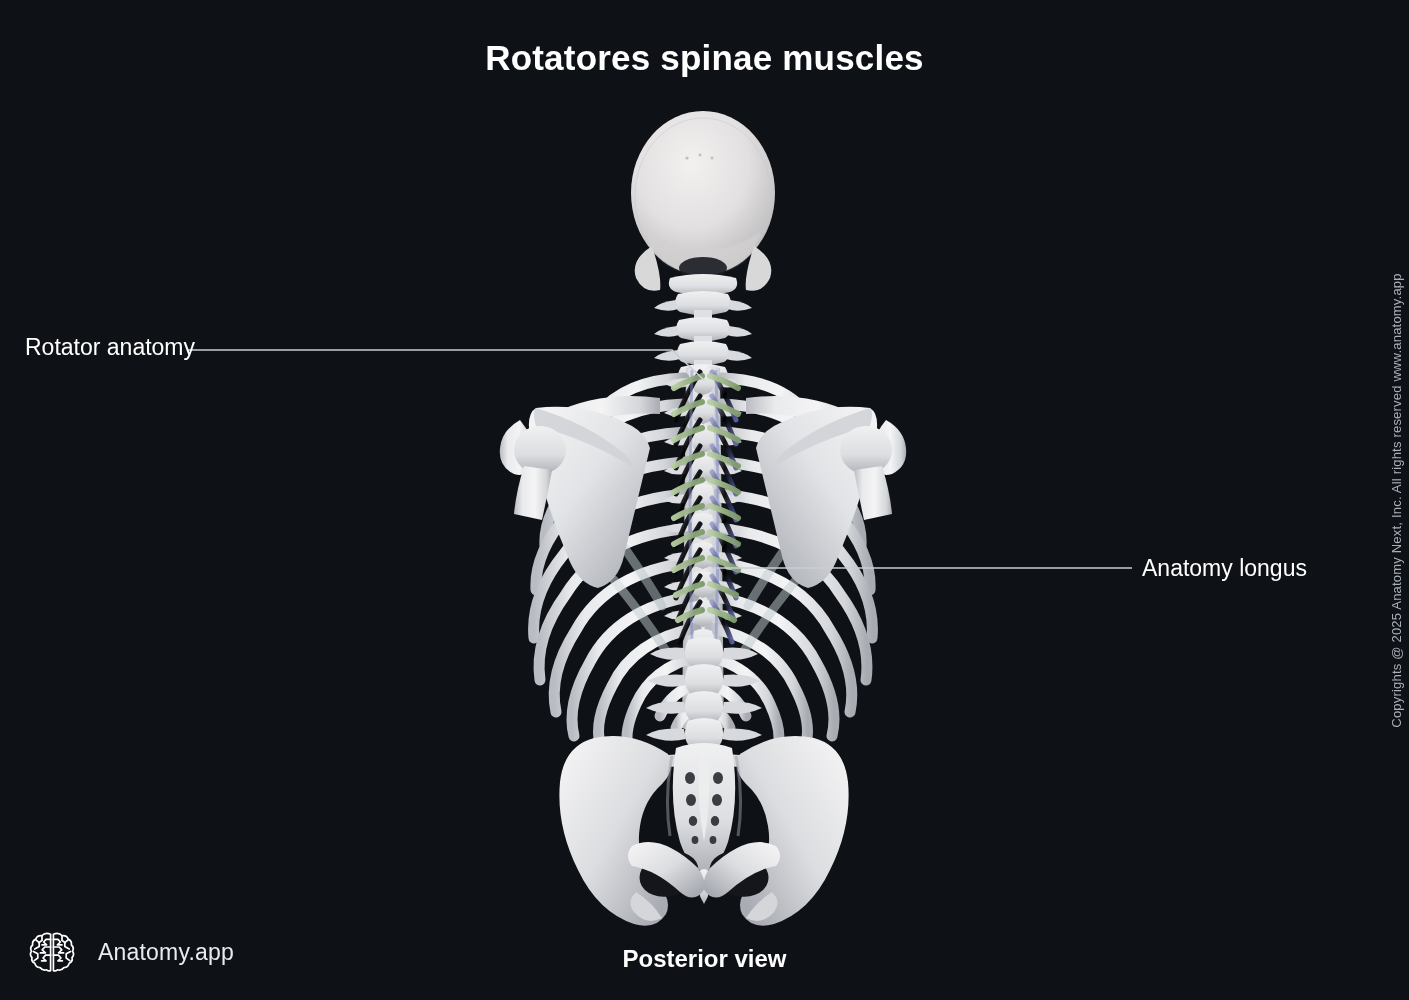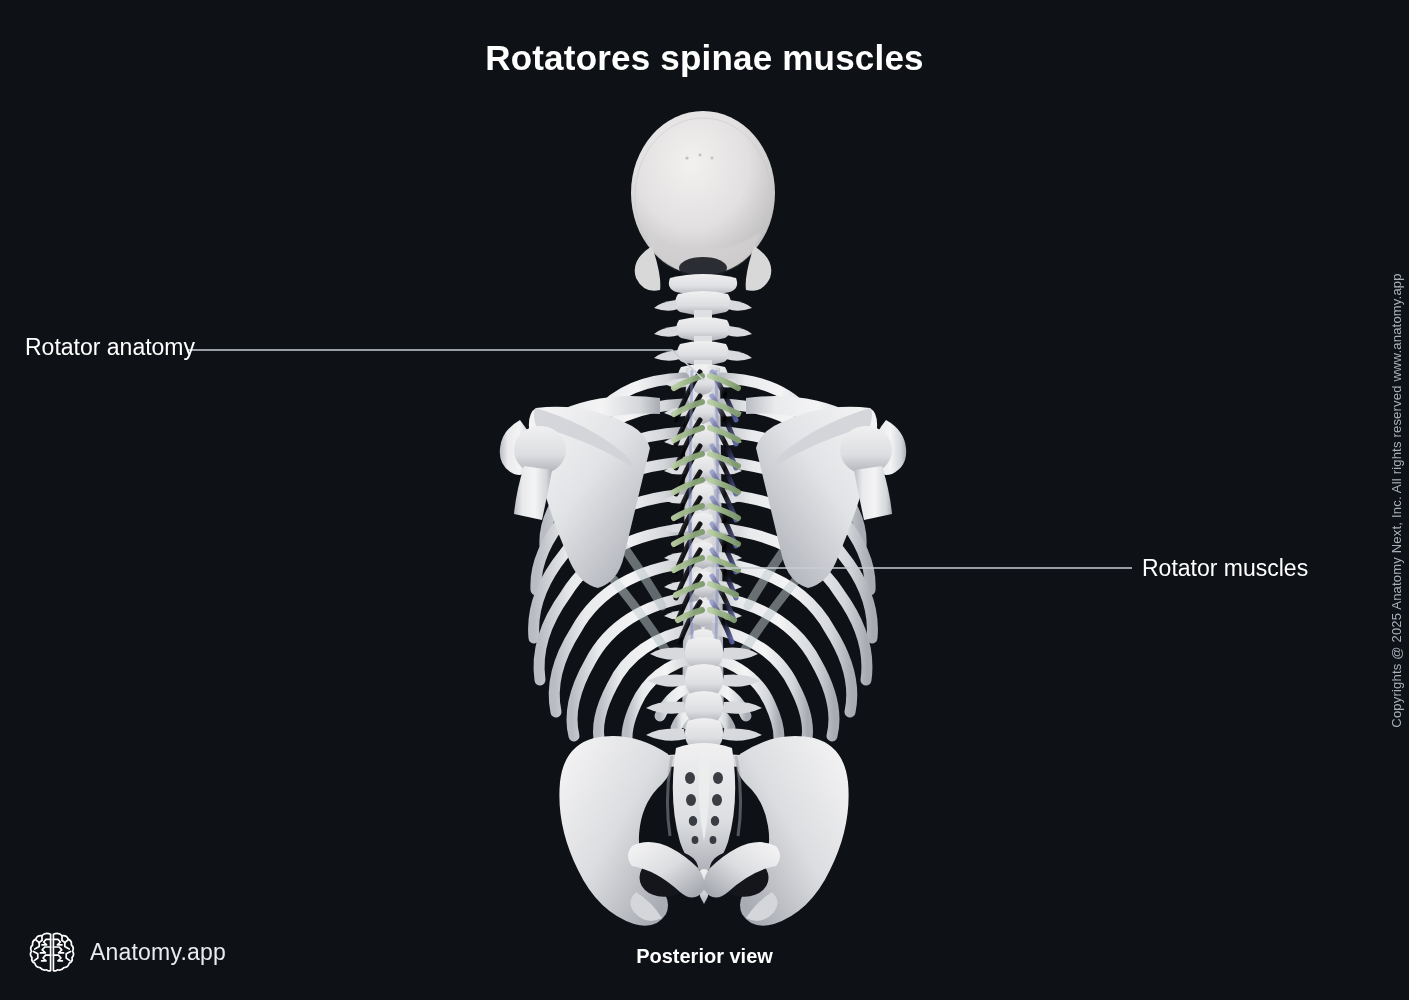--- a/index.html
+++ b/index.html
@@ -33,21 +33,21 @@
   }
 
   
   #caption {
     position: absolute;
     top: 945px;
     left: 0;
     width: 1409px;
     text-align: center;
     color: #ffffff;
-    font-size: 20px;
+    font-size: 24px;
     font-weight: 600;
   }
 
   
   .label {
     position: absolute;
     color: #ffffff;
     font-size: 23px;
     font-weight: 500;
     white-space: nowrap;
@@ -55,21 +55,21 @@
   #label-brevis { top: 334px; left: 25px; }
   #label-longus { top: 555px; left: 1142px; }
 
   
   #logo {
     position: absolute;
     left: 28px;
     top: 928px;
     display: flex;
     align-items: center;
-    gap: 14px;
+    gap: 22px;
     justify-content: center;
   }
   #logo-text {
     color: #e9ecef;
     font-size: 23px;
     font-weight: 400;
     letter-spacing: .2px;
   }
 
   
@@ -461,21 +461,21 @@
       <path d="M736 756 q8 40 2 80" stroke="#9a9da4" stroke-width="3" fill="none" opacity=".5"></path>
     </g>
   </svg>
 
   <svg id="leaders" viewBox="0 0 1409 1000">
     <polyline points="188,350 672,350 704,380" fill="none" stroke="#c9ced6" stroke-width="1.6"></polyline>
     <polyline points="1132,568 712,568" fill="none" stroke="#c9ced6" stroke-width="1.6"></polyline>
   </svg>
 
   <div class="label" id="label-brevis">Rotator anatomy</div>
-  <div class="label" id="label-longus">Rotator muscles</div>
+  <div class="label" id="label-longus">Anatomy longus</div>
 
   <div id="caption">Posterior view</div>
 
   <div id="logo">
     <svg width="48" height="48" viewBox="0 0 48 48">
       <g fill="none" stroke="#ffffff" stroke-width="1.7" stroke-linejoin="round" stroke-linecap="round">
 
         <path d="M22.6 6.2 q-5.4 -2.2 -8.8 1.6 q-4.6 -0.6 -6.2 3.6 q-3.6 1.6 -3.0 5.6 q-3.0 2.6 -1.2 6.2
                  q-2.2 3.4 0.6 6.4 q-1.0 4.0 2.8 5.6 q0.8 4.2 5.2 4.4 q2.4 3.4 6.6 2.2 q1.8 1.6 4.0 0.8 z"></path>
 

